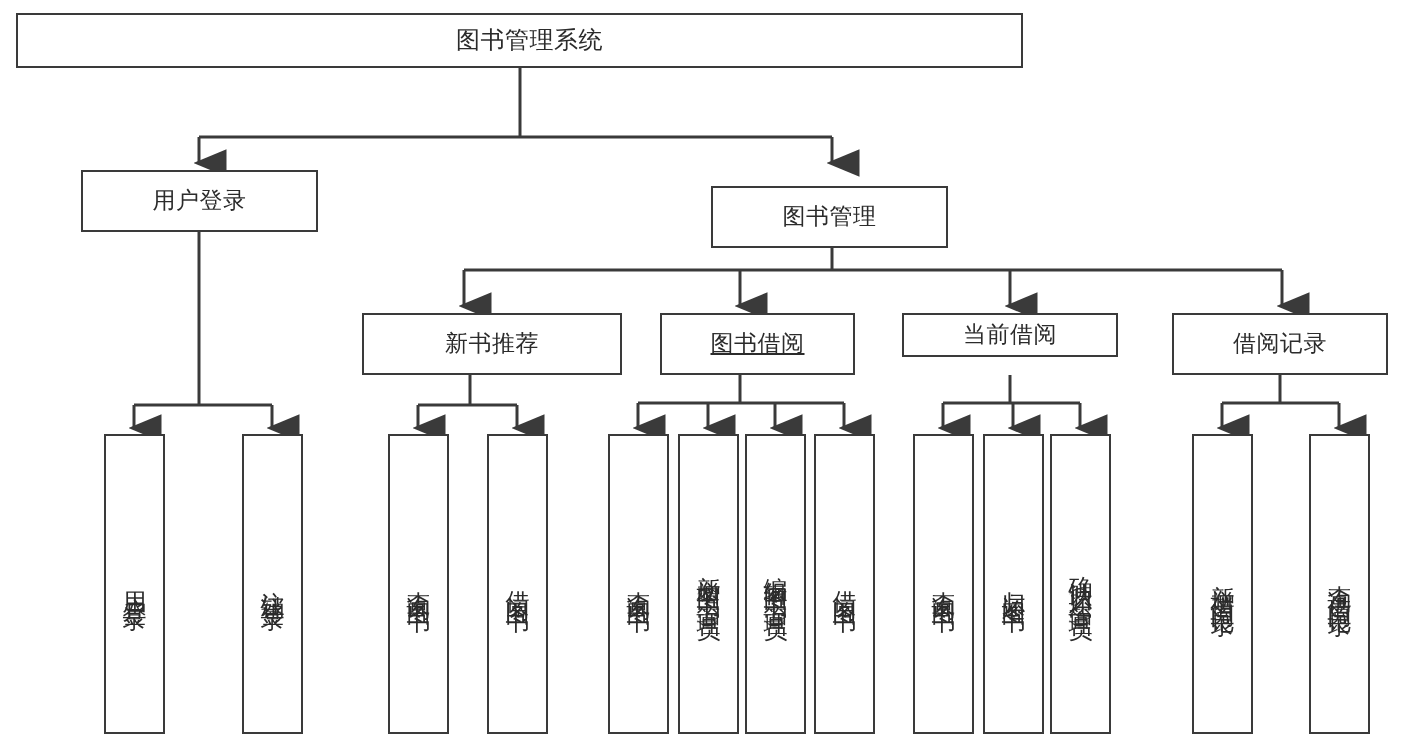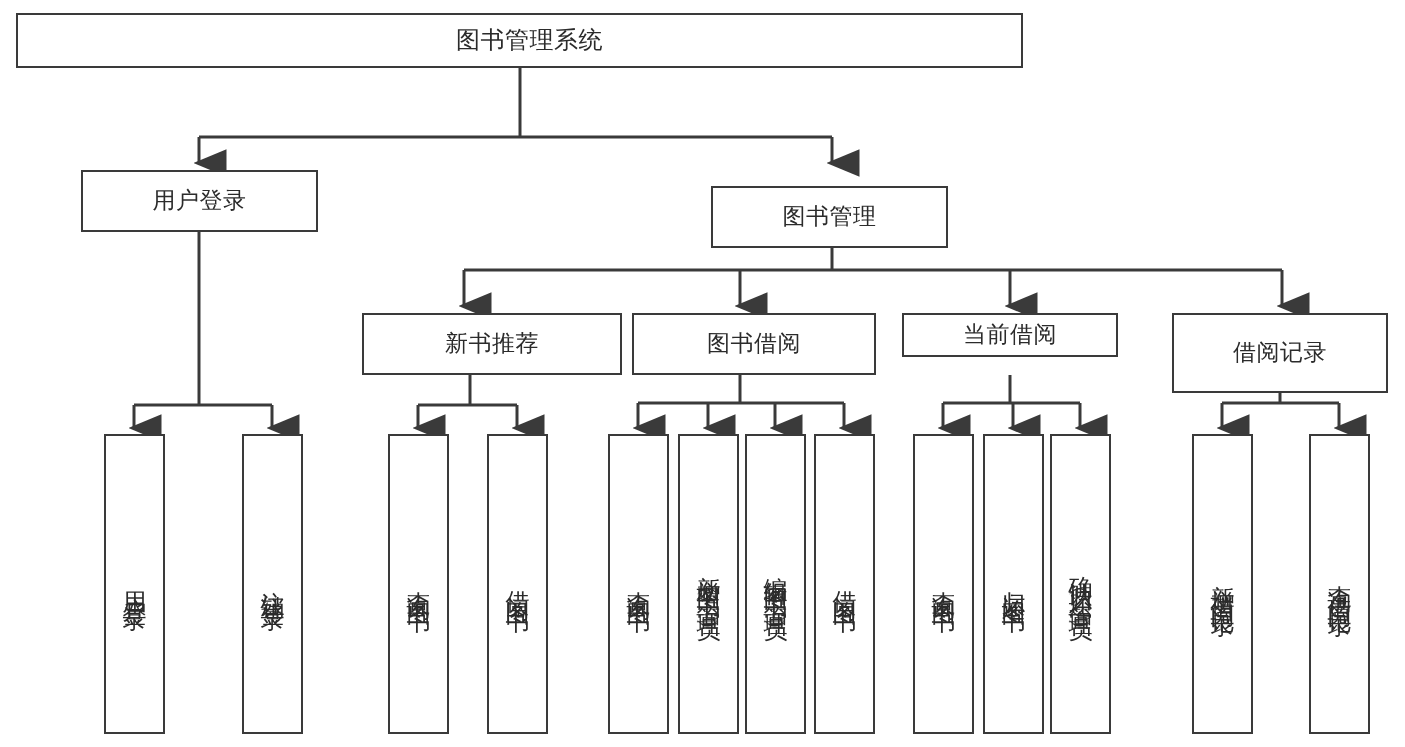--- a/index.html
+++ b/index.html
@@ -124,27 +124,27 @@
   <div class="node h-node" style="left:81px;top:170px;width:237px;height:62px;">
     <span class="lbl">用户登录</span>
   </div>
   <div class="node h-node" style="left:711px;top:170px;width:237px;height:62px;margin-top:16px;">
     <span class="lbl">图书管理</span>
   </div>
 
   <div class="node h-node" style="left:362px;top:313px;width:260px;height:62px;">
     <span class="lbl">新书推荐</span>
   </div>
-  <div class="node h-node" style="left:632px;top:313px;width:244px;height:62px;">
+  <div class="node h-node" style="left:660px;top:313px;width:195px;height:62px;text-decoration:underline;">
     <span class="lbl">图书借阅</span>
   </div>
   <div class="node h-node" style="left:902px;top:313px;width:216px;height:44px;">
     <span class="lbl">当前借阅</span>
   </div>
-  <div class="node h-node" style="left:1172px;top:313px;width:216px;height:80px;">
+  <div class="node h-node" style="left:1172px;top:313px;width:216px;height:62px;">
     <span class="lbl">借阅记录</span>
   </div>
 
   <div class="node v-node" style="left:104px;top:434px;width:61px;height:300px;">
     <span class="lbl">用户登录</span>
   </div>
   <div class="node v-node" style="left:242px;top:434px;width:61px;height:300px;">
     <span class="lbl">注销登录</span>
   </div>
 

